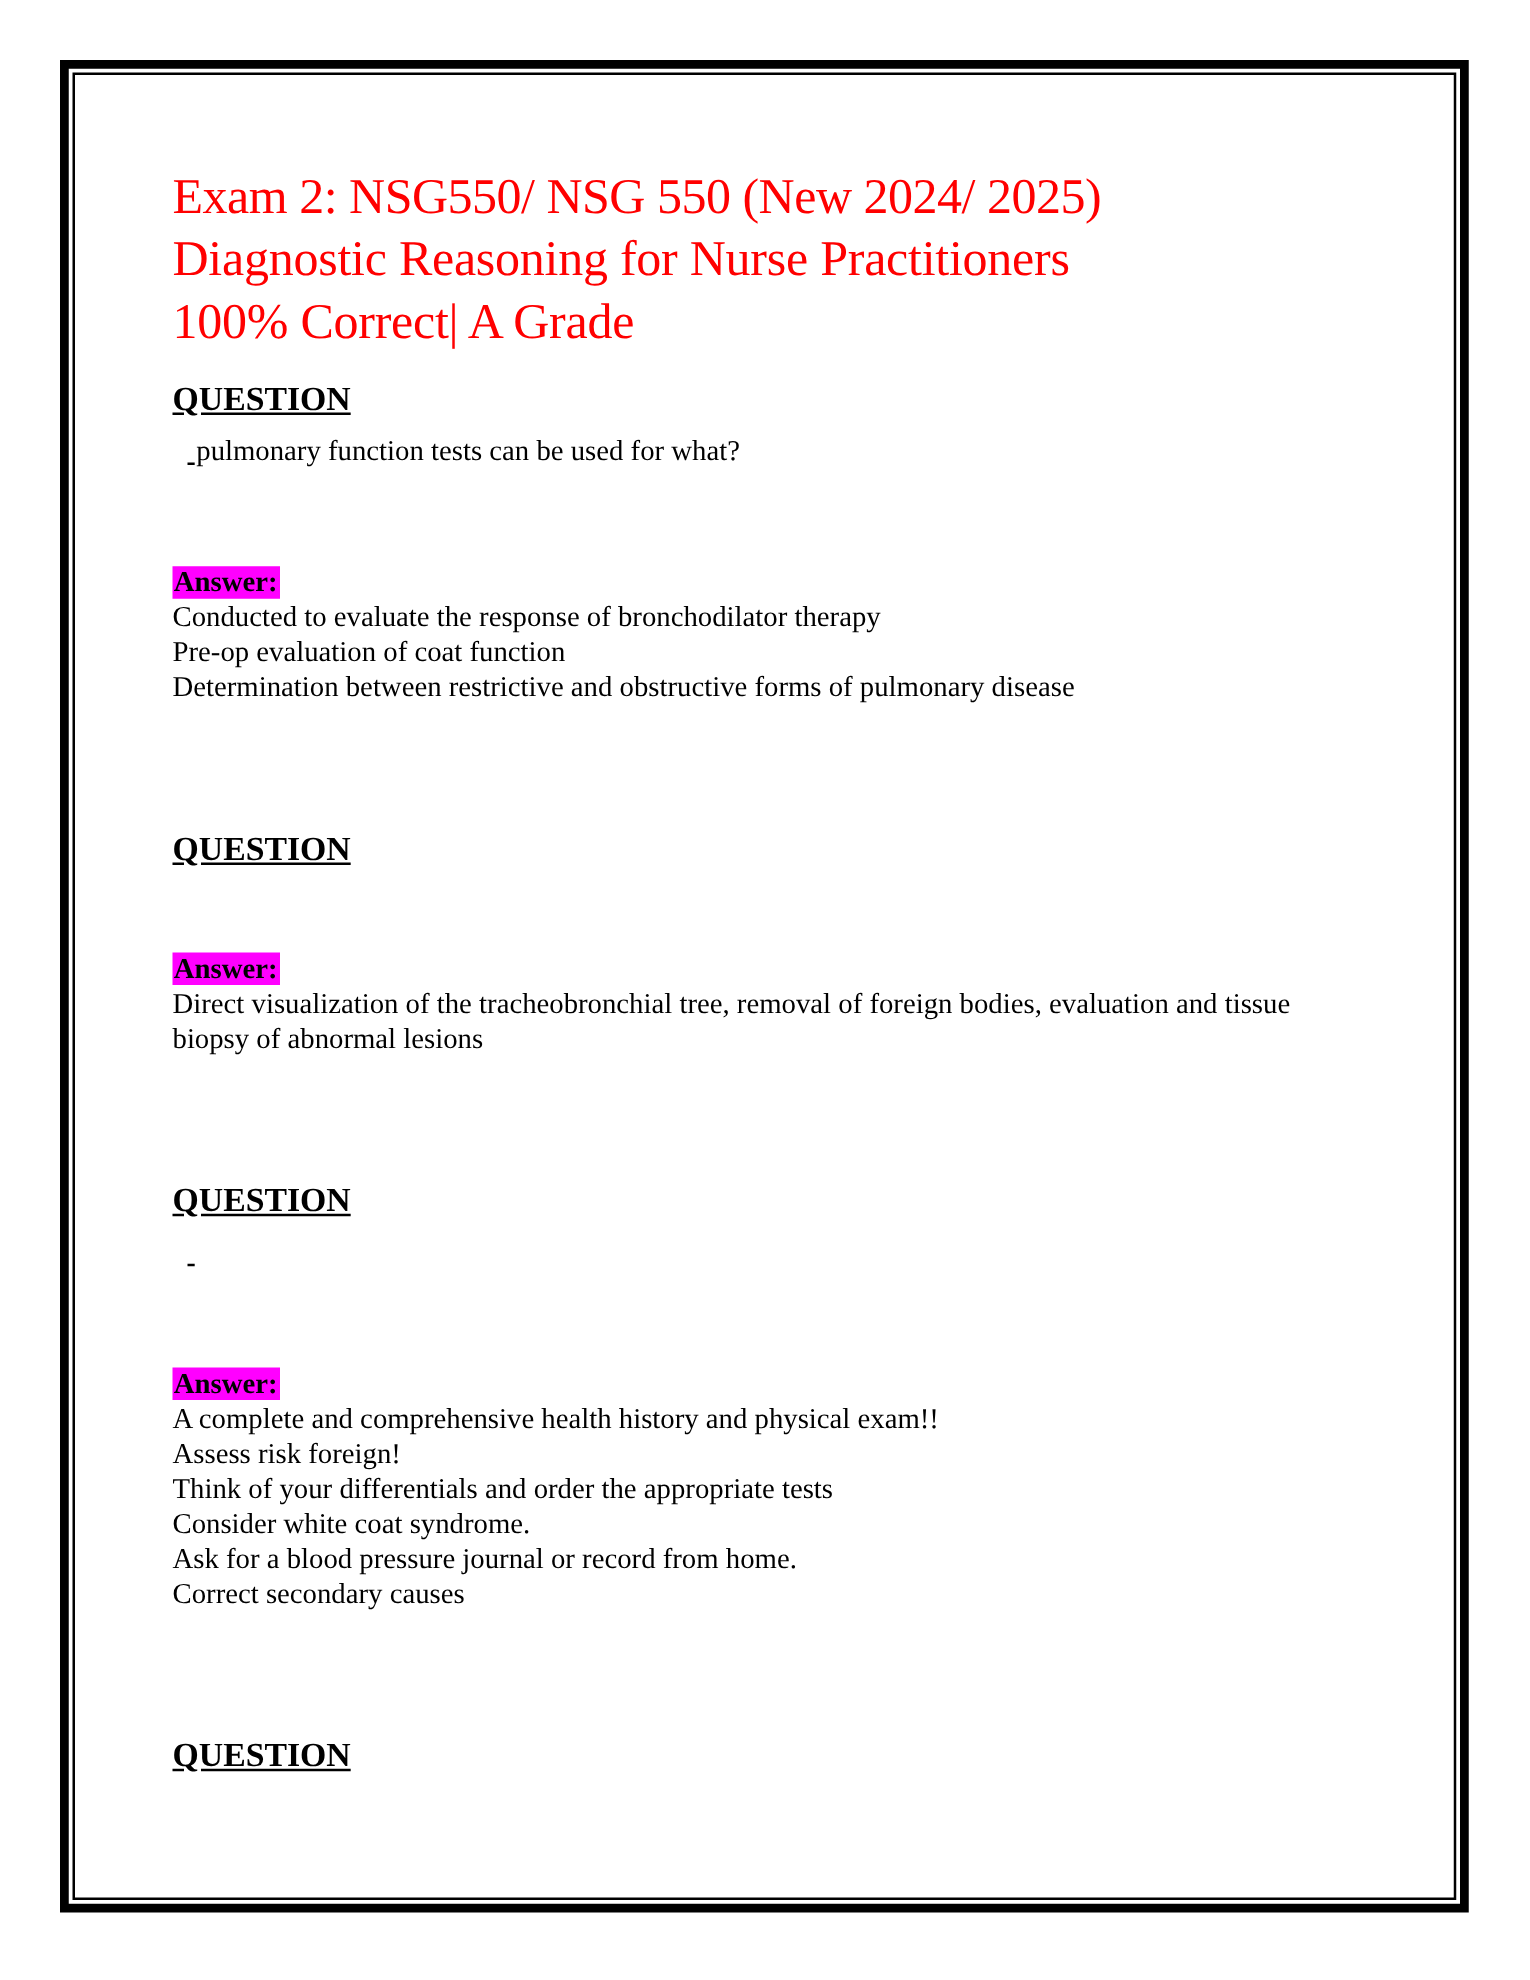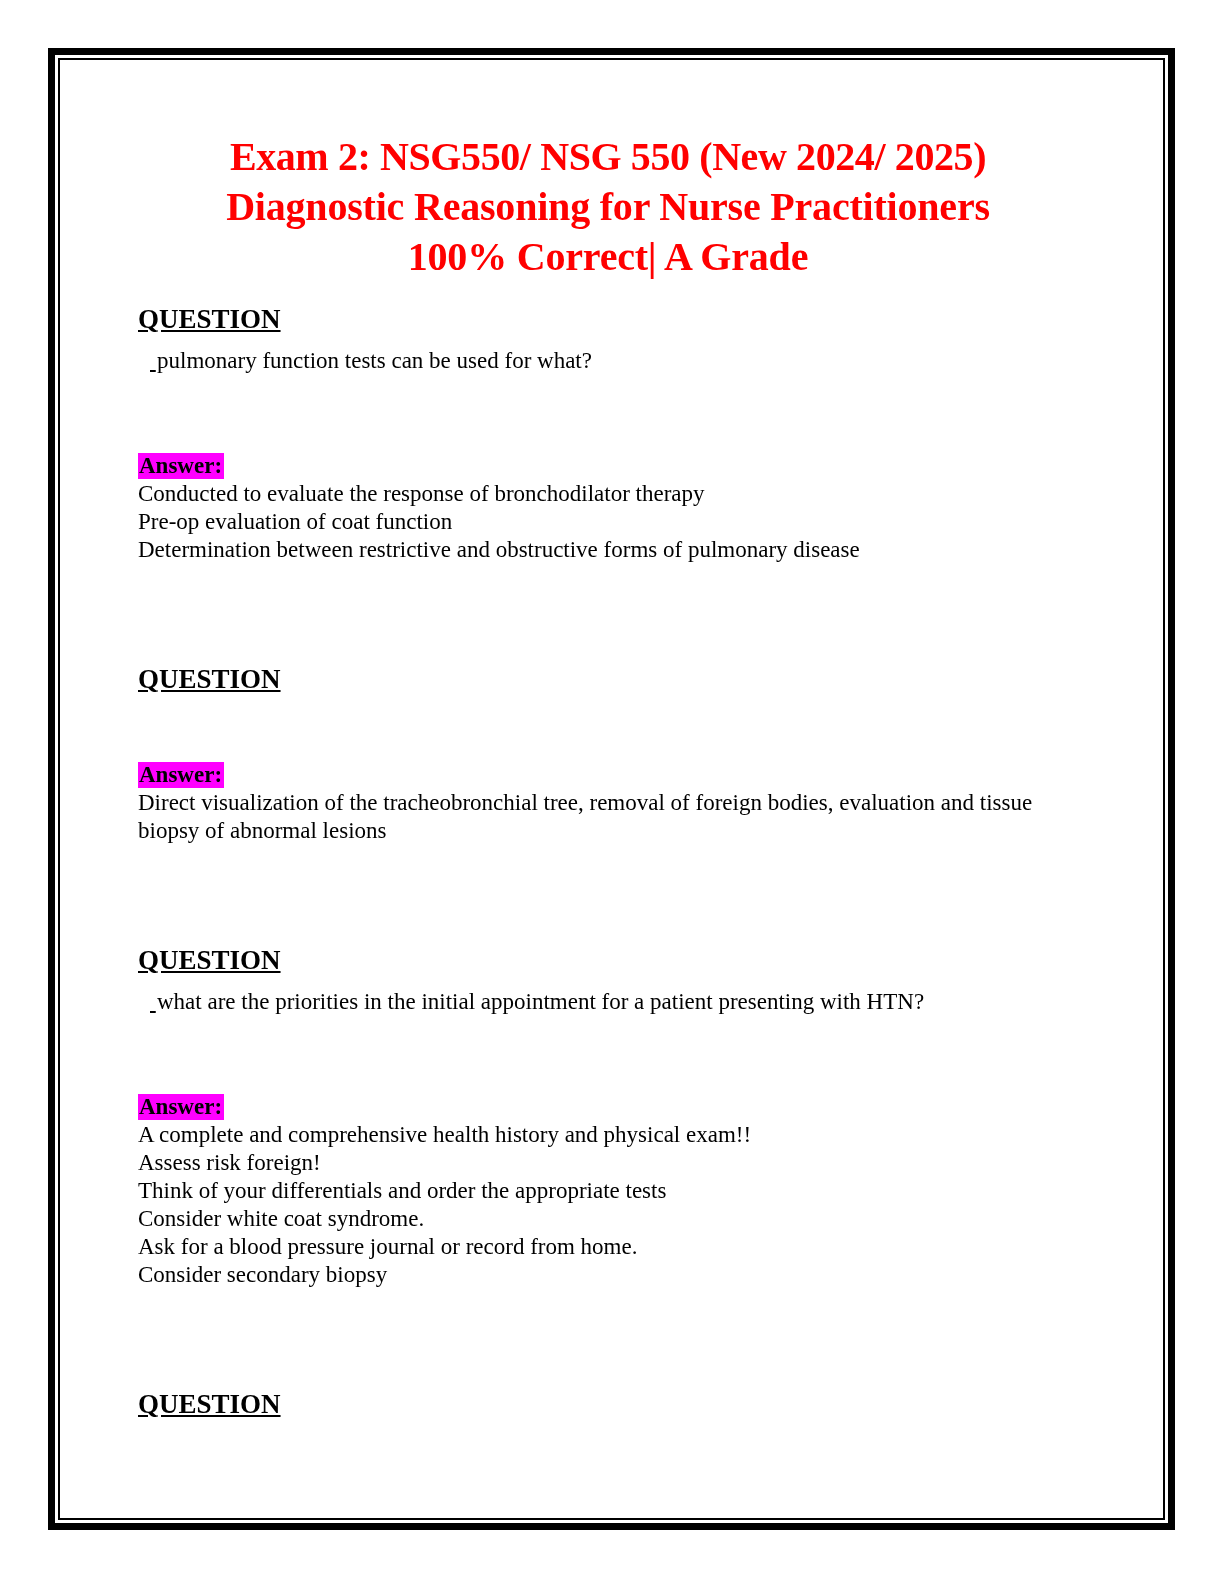--- a/index.html
+++ b/index.html
@@ -36,24 +36,23 @@
     box-sizing: border-box;
   }
   .content {
     position: absolute;
     left: 138px;
     top: 132px;
     width: 940px;
   }
   .doc-title {
     color: #ff0000;
-    font-weight: bold;
+    font-weight: normal;
     font-size: 40px;
     line-height: 50px;
-    text-align: center;
     margin: 0 0 22px 0;
     letter-spacing: -0.2px;
   }
   .doc-title .tline { display: block; white-space: nowrap; }
   .doc-title .tline.l1 { letter-spacing: -0.4px; }
 
   .qa-block { margin-bottom: 0; }
 
   .q-heading {
     font-weight: bold;
@@ -147,32 +146,32 @@
         <span>Direct visualization of the tracheobronchial tree, removal of foreign bodies, evaluation and tissue biopsy of abnormal lesions</span>
       </div>
     </div>
 
     <div class="gap-after-answer"></div>
 
     <div class="qa-block">
       <div class="q-heading-wrap">
         <span class="q-heading">QUESTION</span>
       </div>
-      <p class="q-text"><span class="q-lead">&nbsp;</span><span>what are the priorities in the initial appointment for a patient presenting with HTN?</span></p>
+      <p class="q-text"><span class="q-lead">&nbsp;</span></p>
       <div class="gap-after-question"></div>
       <div class="answer-label-wrap">
         <span class="answer-label">Answer:</span>
       </div>
       <div class="answer-lines">
         <span class="aline">A complete and comprehensive health history and physical exam!!</span>
         <span class="aline">Assess risk foreign!</span>
         <span class="aline">Think of your differentials and order the appropriate tests</span>
         <span class="aline">Consider white coat syndrome.</span>
         <span class="aline">Ask for a blood pressure journal or record from home.</span>
-        <span class="aline">Consider secondary biopsy</span>
+        <span class="aline">Correct secondary causes</span>
       </div>
     </div>
 
     <div class="gap-after-answer"></div>
 
     <div class="qa-block">
       <div class="q-heading-wrap">
         <span class="q-heading">QUESTION</span>
       </div>
     </div>

